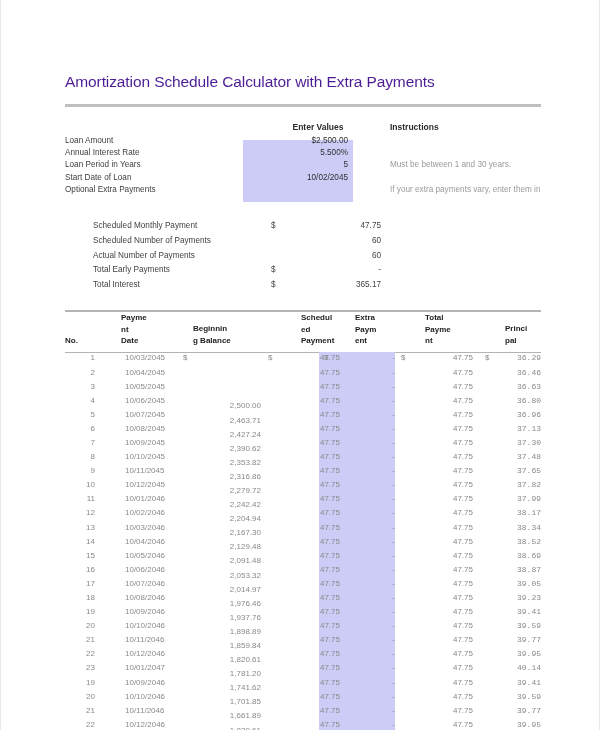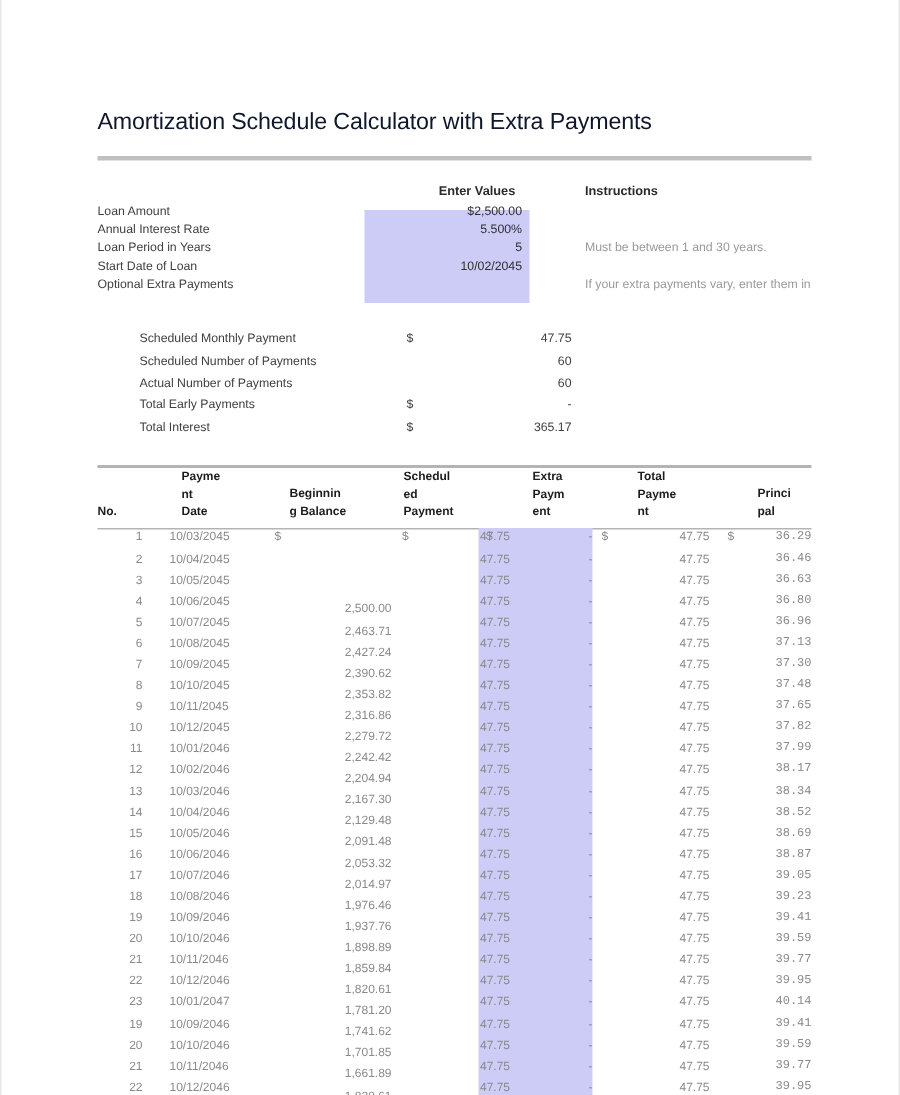--- a/index.html
+++ b/index.html
@@ -24,21 +24,21 @@
     border-right: 1px solid #e8e8e8;
   }
   .inner {
     position: absolute;
     left: 64px;
     top: 0;
     width: 476px;
   }
   .title {
     font-size: 15.5px;
-    color: #0f172a;
+    color: #4c1d95;
     font-weight: normal;
     margin: 0;
     padding-top: 74px;
     letter-spacing: -0.1px;
     line-height: 1;
   }
   .title-rule {
     margin-top: 14px;
     height: 3px;
     background: #bfbfbf;
@@ -169,41 +169,41 @@
     position: absolute;
     font-size: 8px;
     font-weight: bold;
     color: #1d1d1d;
     line-height: 11.4px;
     top: 0;
   }
   .th.no       { left: 0;    top: 23px; }
   .th.date     { left: 56px; width: 48px; }
   .th.begbal   { left: 128px; top: 11px; width: 60px; }
-  .th.schpay   { left: 204px; width: 48px; }
+  .th.schpay   { left: 236px; width: 48px; }
   .th.extra    { left: 290px; width: 44px; }
   .th.totpay   { left: 360px; width: 44px; }
   .th.princ    { left: 440px; top: 11px; width: 40px; }
 
   .rows {
     position: relative;
     z-index: 2;
   }
   .row {
     position: relative;
     height: 14.1px;
     font-size: 8px;
     color: #8a8a8a;
   }
   .c {
     position: absolute;
     top: 0;
   }
   .c-no     { left: 0;    width: 30px; text-align: right; }
-  .c-date   { left: 48px; width: 54px; text-align: left; }
+  .c-date   { left: 60px; width: 54px; text-align: left; }
   .c-cur1   { left: 118px; }
   .c-beg    { left: 128px; width: 68px; text-align: right; margin-top: 48px; }
   .c-cur2   { left: 203px; }
   .c-sch    { left: 213px; width: 62px; text-align: right; }
   .c-cur3   { left: 259px; }
   .c-extra  { left: 272px; width: 58px; text-align: right; }
   .c-cur4   { left: 336px; }
   .c-tot    { left: 346px; width: 62px; text-align: right; }
   .c-cur5   { left: 420px; }
   .c-princ  { left: 430px; width: 46px; text-align: right; font-family: Liberation Mono, monospace; }

